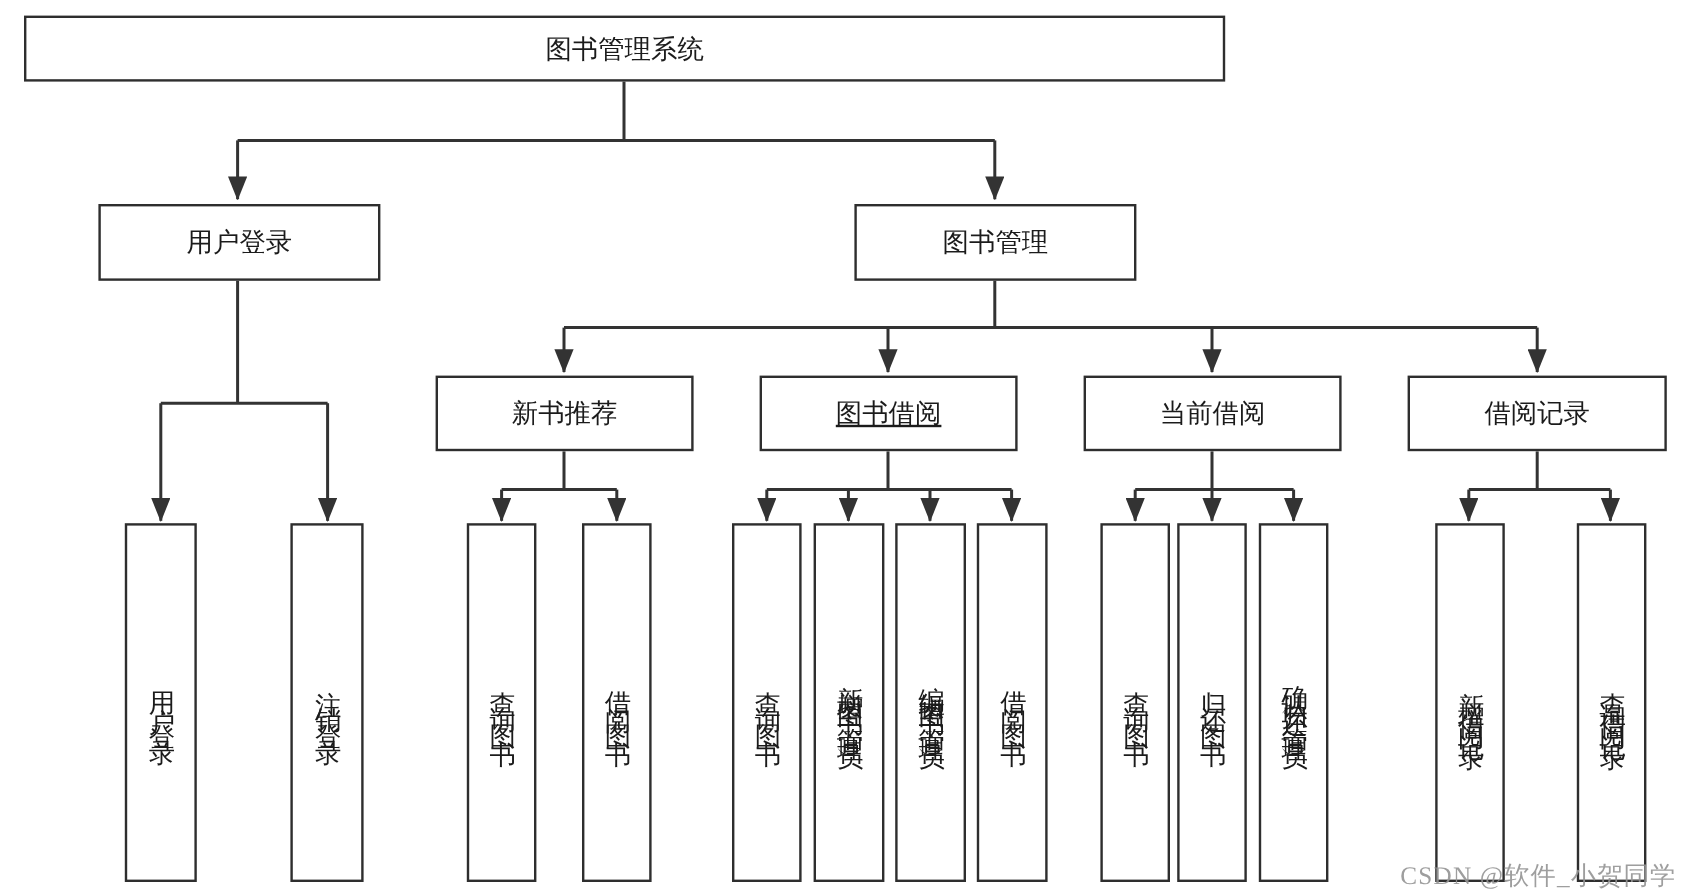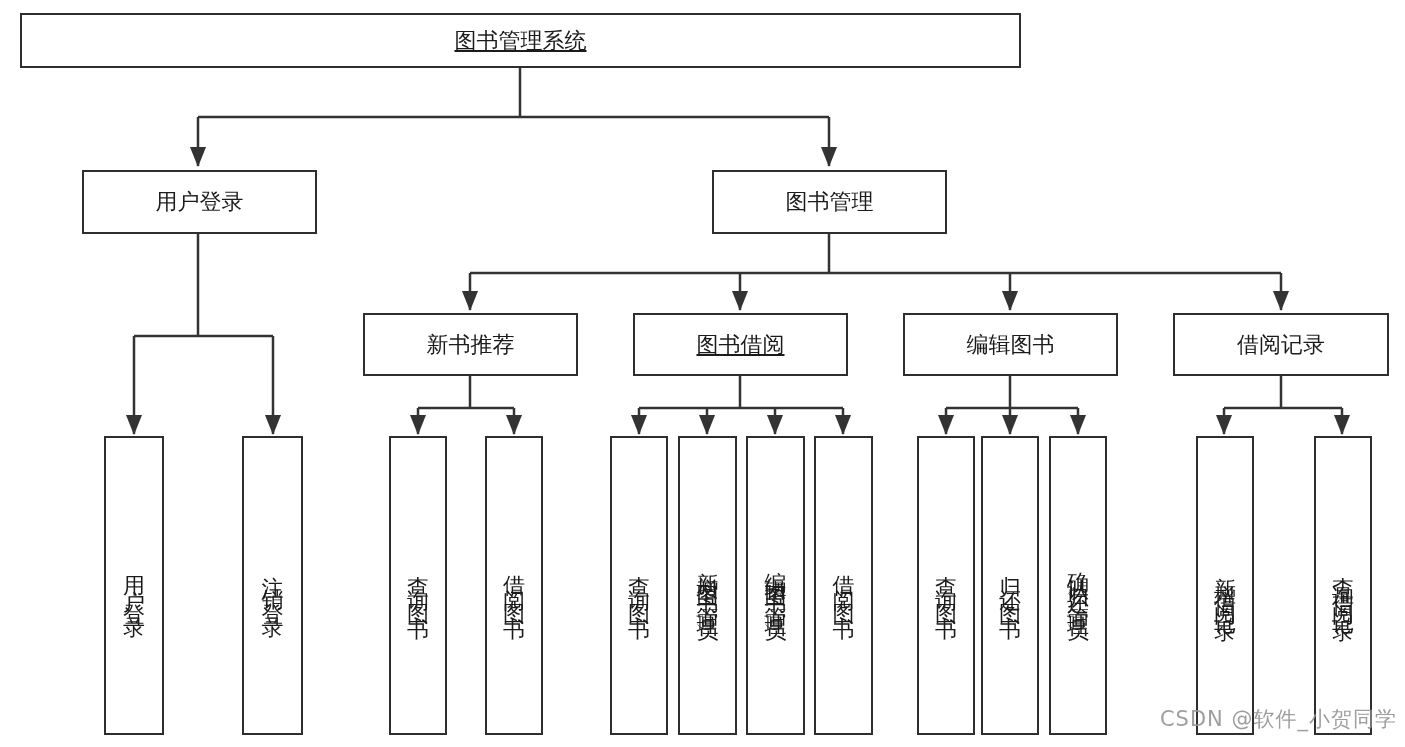--- a/index.html
+++ b/index.html
@@ -29,25 +29,26 @@
   .vtext{
     writing-mode:vertical-rl;
     text-orientation:upright;
     white-space:nowrap;
   }
   .gap4{letter-spacing:14px;}
   .gap6{letter-spacing:9px;}
   .gap9{letter-spacing:7px;}
   .watermark{
     position:absolute;
-    right:8px;bottom:14px;
+    right:8px;bottom:3px;
     z-index:3;
     color:rgba(148,148,148,0.9);
     font-size:21px;
     letter-spacing:1px;
+    font-family:Liberation Serif, serif;
   }
 </style>
 </head>
 <body>
 
 <div class="stage">
 
   <svg class="wires" width="1405" height="747" viewBox="0 0 1405 747">
     <defs>
       <marker id="arrow" markerUnits="userSpaceOnUse" markerWidth="20" markerHeight="16" viewBox="0 0 20 16" refX="19" refY="8" orient="auto">
@@ -78,39 +79,39 @@
     <line x1="707" y1="408" x2="707" y2="434" marker-end="url(#arrow)"></line>
     <line x1="775" y1="408" x2="775" y2="434" marker-end="url(#arrow)"></line>
     <line x1="843" y1="408" x2="843" y2="434" marker-end="url(#arrow)"></line>
     <line x1="946" y1="408" x2="946" y2="434" marker-end="url(#arrow)"></line>
     <line x1="1010" y1="408" x2="1010" y2="434" marker-end="url(#arrow)"></line>
     <line x1="1078" y1="408" x2="1078" y2="434" marker-end="url(#arrow)"></line>
     <line x1="1224" y1="408" x2="1224" y2="434" marker-end="url(#arrow)"></line>
     <line x1="1342" y1="408" x2="1342" y2="434" marker-end="url(#arrow)"></line>
   </svg>
 
-  <div class="box" style="left:20px;top:13px;width:1001px;height:55px;text-decoration:underline;">
+  <div class="box" style="left:20px;top:13px;width:1001px;height:55px;">
     <span>图书管理系统</span>
   </div>
 
   <div class="box" style="left:82px;top:170px;width:235px;height:64px;">
     <span>用户登录</span>
   </div>
   <div class="box" style="left:712px;top:170px;width:235px;height:64px;">
     <span>图书管理</span>
   </div>
 
   <div class="box" style="left:363px;top:313px;width:215px;height:63px;">
     <span>新书推荐</span>
   </div>
   <div class="box" style="left:633px;top:313px;width:215px;height:63px;text-decoration:underline;">
     <span>图书借阅</span>
   </div>
   <div class="box" style="left:903px;top:313px;width:215px;height:63px;">
-    <span>编辑图书</span>
+    <span>当前借阅</span>
   </div>
   <div class="box" style="left:1173px;top:313px;width:216px;height:63px;">
     <span>借阅记录</span>
   </div>
 
   <div class="box leaf" style="left:104px;width:60px;">
     <span class="vtext gap4">用户登录</span>
   </div>
   <div class="box leaf" style="left:242px;width:61px;">
     <span class="vtext gap4">注销登录</span>

